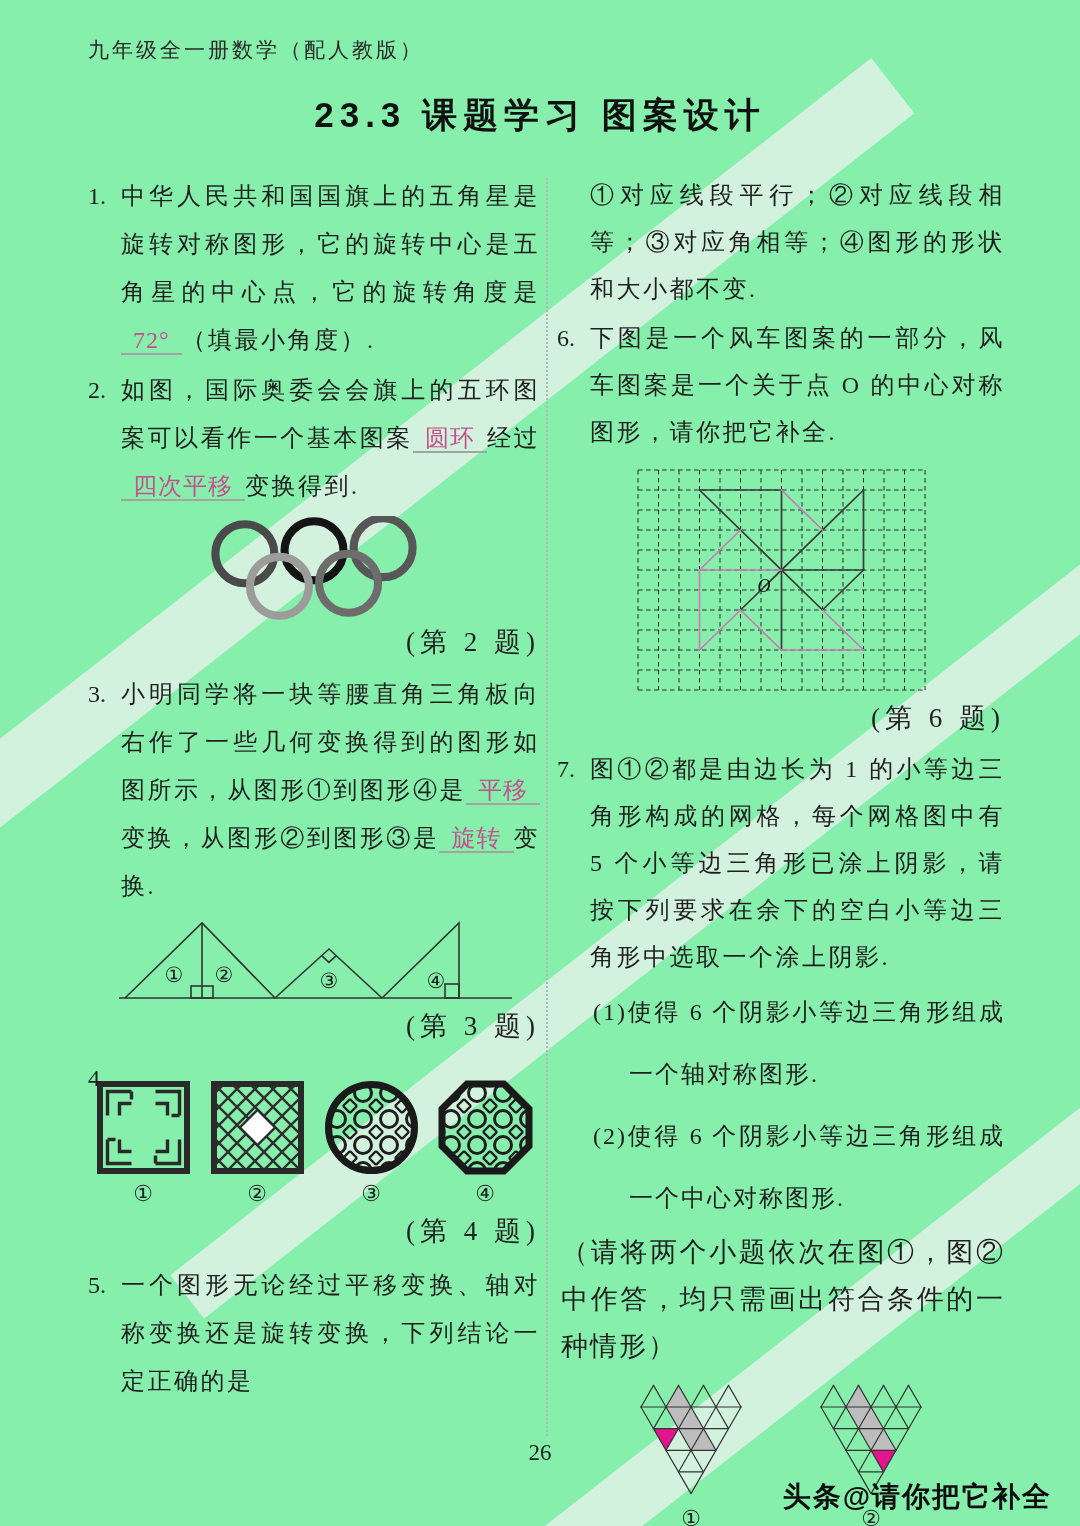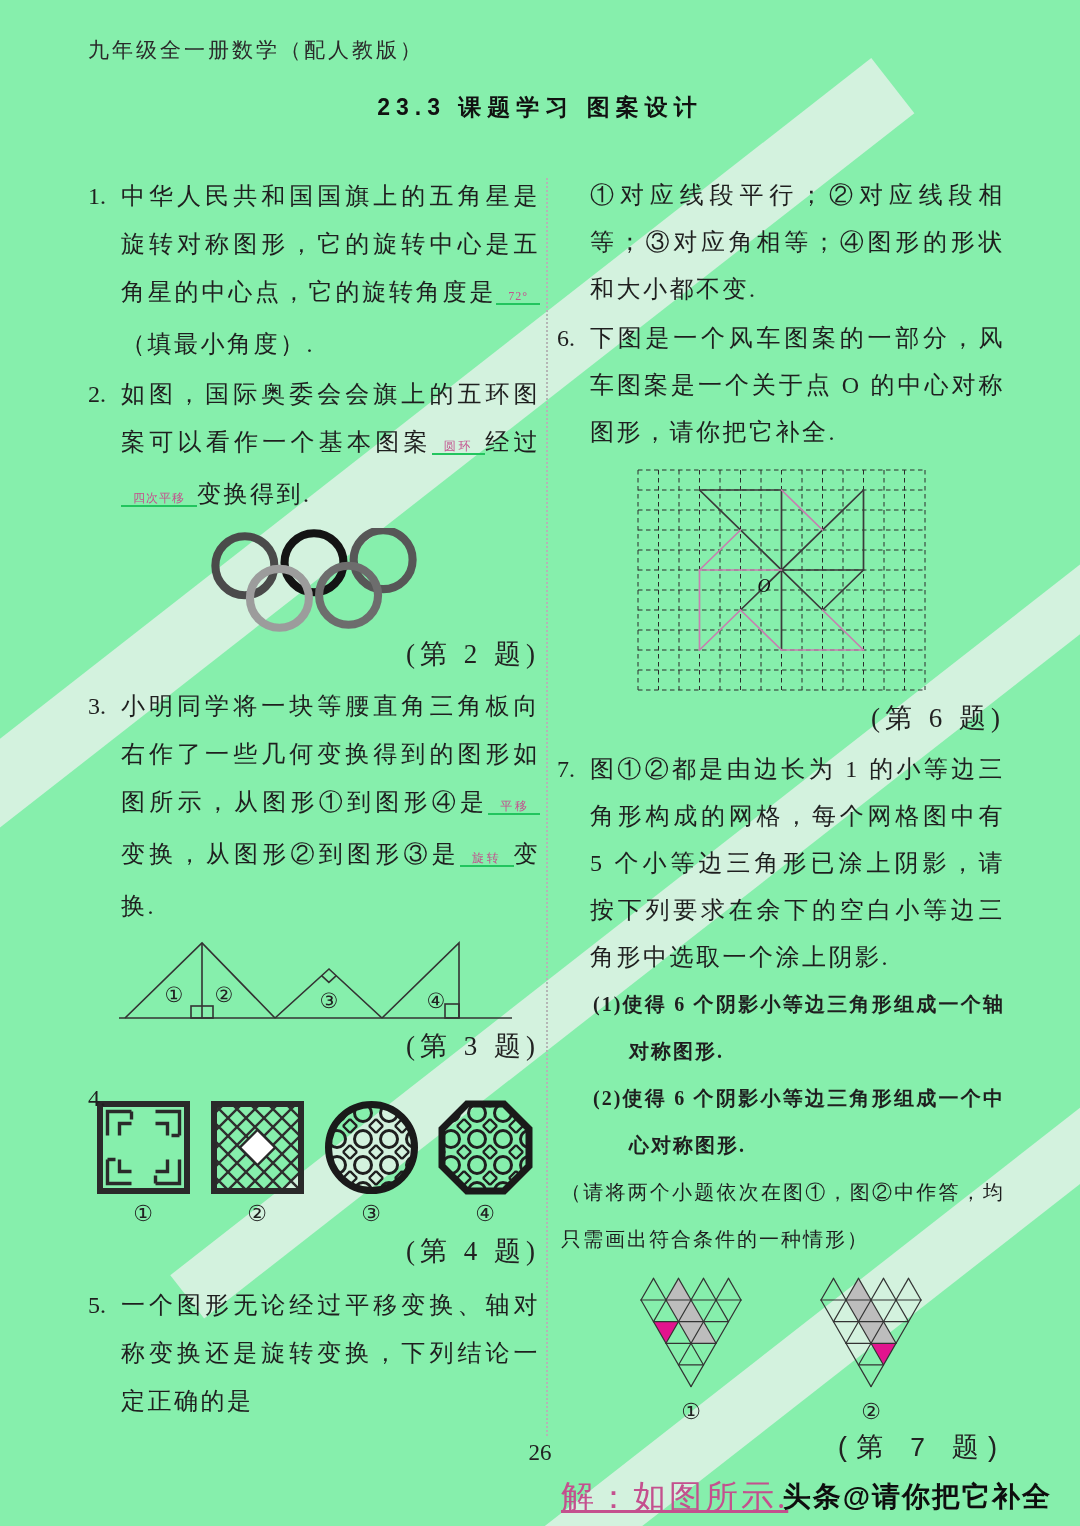--- a/index.html
+++ b/index.html
@@ -19,40 +19,40 @@
   }
   .wm-ribbon{position:absolute;background:#f3f3f3;opacity:.7;pointer-events:none;}
   .wm-r1{width:1200px;height:70px;transform:rotate(-38deg);left:-180px;top:420px;}
   .wm-r2{width:1200px;height:55px;transform:rotate(-38deg);left:60px;top:900px;}
   .wm-r3{width:900px;height:60px;transform:rotate(-38deg);left:420px;top:1280px;}
   .header{
     position:absolute;left:88px;top:36px;font-size:21px;letter-spacing:3px;color:#2a2a2a;
   }
   .title{
     position:absolute;left:0;right:0;top:92px;text-align:center;
-    font-size:23px;font-weight:bold;letter-spacing:6px;color:#111;
+    font-size:35px;font-weight:bold;letter-spacing:6px;color:#111;
     font-family:"Liberation Sans","DejaVu Sans",sans-serif;
   }
   .cols{position:absolute;left:88px;top:172px;width:925px;display:flex;}
   .col-left{width:452px;}
   .divider{width:0;border-left:2px dotted #b5b5b5;margin:6px 5px 0 6px;height:1258px;}
   .col-right{width:452px;padding-left:4px;}
   .q{position:relative;padding-left:33px;font-size:24px;line-height:48px;
      text-align:justify;letter-spacing:2.5px;}
   .col-right .q{line-height:47px;}
   .qn{position:absolute;left:0;top:0;letter-spacing:0;}
   .qt{display:inline;}
   .ans{
-    color:var(--pink);font-size:12px;letter-spacing:1px;
-    border-bottom:2px solid #22c55e;padding:0 12px;white-space:nowrap;
+    color:var(--pink);font-size:24px;letter-spacing:1px;
+    border-bottom:2px solid #a3a3a3;padding:0 12px;white-space:nowrap;
   }
   .fig{text-align:center;}
   .cap{text-align:right;font-size:27px;letter-spacing:5px;color:#222;}
-  .item{padding-left:36px;text-indent:-36px;margin-left:36px;font-size:20px;line-height:47px;letter-spacing:2px;text-align:justify;font-weight:bold;}
-  .note{font-size:20px;line-height:47px;letter-spacing:2px;text-align:justify;padding-left:4px;}
+  .item{padding-left:36px;text-indent:-36px;margin-left:36px;font-size:24px;line-height:62px;letter-spacing:2px;text-align:justify;}
+  .note{font-size:27px;line-height:47px;letter-spacing:2px;text-align:justify;padding-left:4px;}
   .solution{color:var(--pink);font-size:33px;letter-spacing:3px;margin-top:10px;padding-left:4px;text-decoration:underline;}
   .pat-row{display:flex;justify-content:space-between;padding:0 6px;margin-top:8px;}
   .pat{width:98px;text-align:center;}
   .pat-label,.tg-label{font-size:22px;color:#222;margin-top:2px;}
   .tg-row{display:flex;justify-content:center;gap:70px;margin-top:10px;}
   .tg{text-align:center;}
   .page-num{position:absolute;left:0;right:0;top:1440px;text-align:center;font-size:23px;color:#222;}
   .brand{
     position:absolute;right:28px;top:1478px;font-size:28px;font-weight:bold;color:#0e0e0e;
     font-family:"Liberation Sans","DejaVu Sans",sans-serif;letter-spacing:2px;

